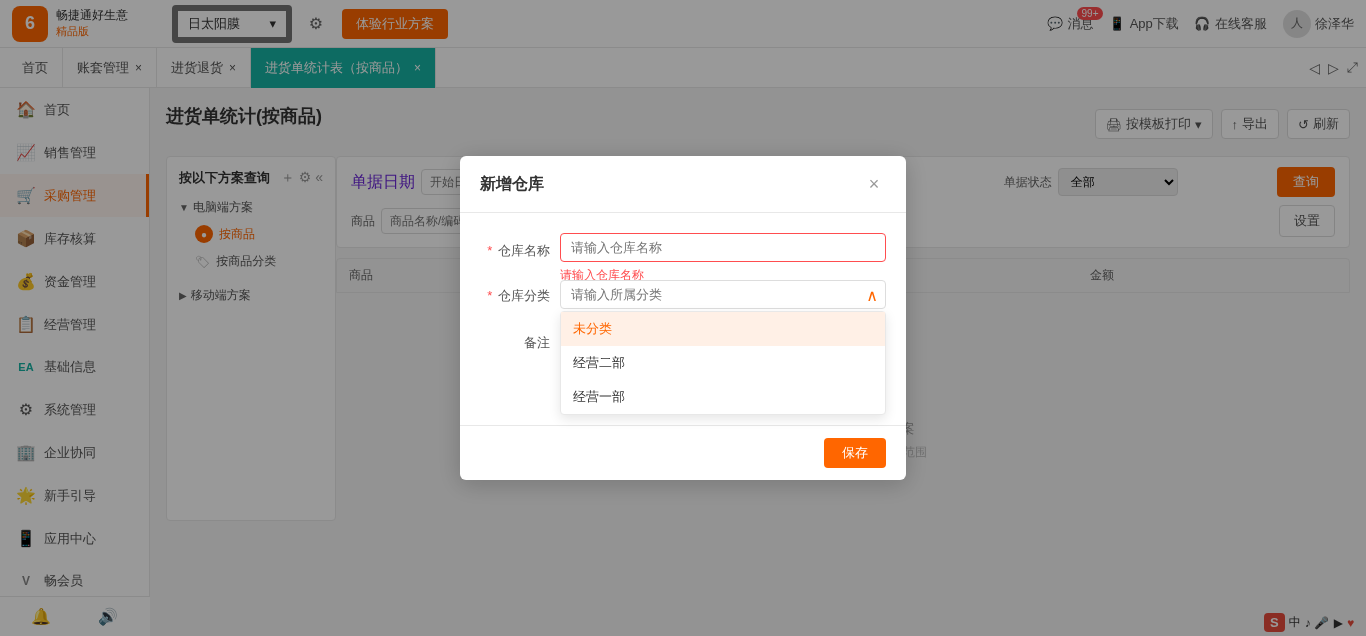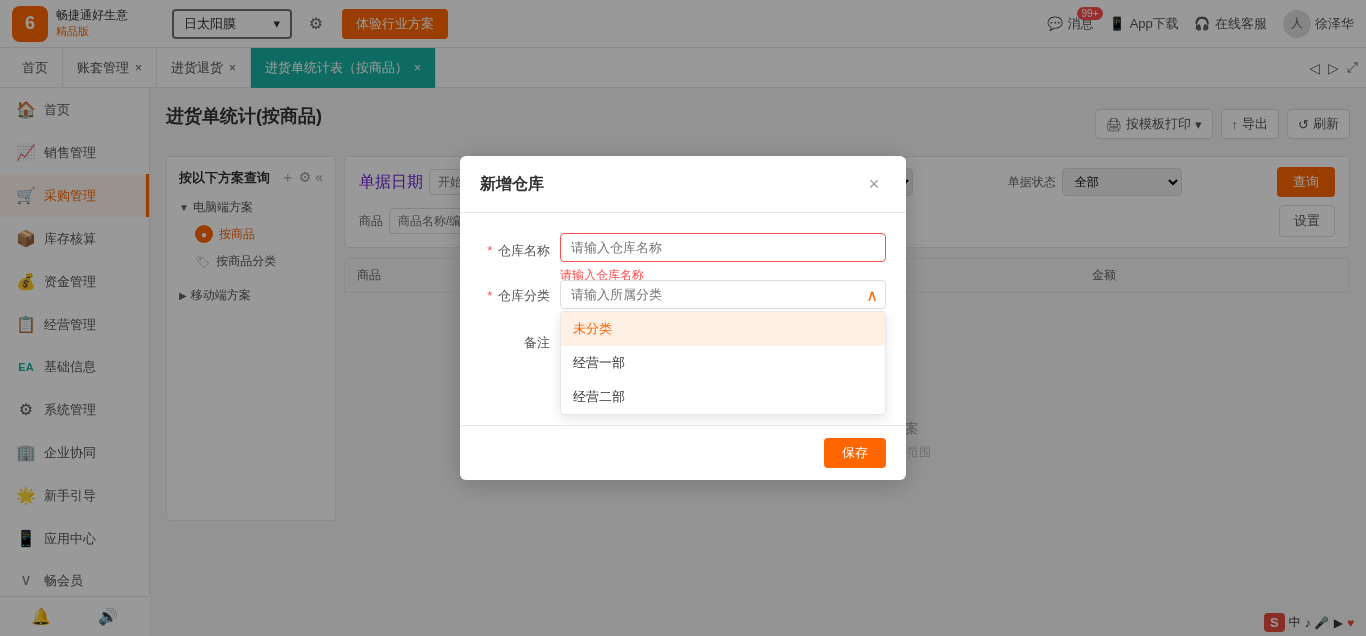--- a/index.html
+++ b/index.html
@@ -30,21 +30,21 @@
       color: #fff;
       font-size: 18px;
       font-weight: bold;
       margin-right: 8px;
       flex-shrink: 0;
     }
     .logo-text { font-size: 12px; color: #333; line-height: 1.4; }
     .logo-sub { font-size: 11px; color: #ff6600; }
     .store-selector {
       display: flex; align-items: center;
-      border: 2px solid #737373;
+      border: 6px solid #737373;
       border-radius: 4px;
       padding: 4px 10px;
       margin-left: 10px;
       cursor: pointer;
       background: #fff;
       min-width: 120px;
       justify-content: space-between;
     }
     .store-selector span { color: #333; }
     .store-arrow { color: #999; margin-left: 6px; }
@@ -226,21 +226,21 @@
       background: #ff6600;
       display: flex; align-items: center; justify-content: center;
       color: #fff;
       font-size: 10px;
     }
     .scheme-item-icon { color: #aaa; font-size: 12px; }
 
     
     .two-col {
       display: flex;
-      gap: 8px;
+      gap: 0;
     }
 
     
     .table-area {
       flex: 1;
     }
 
     
     .modal-overlay {
       position: fixed;
@@ -695,22 +695,22 @@
         <div class="form-label">
           <span class="form-required">*</span>
           <span>仓库分类</span>
         </div>
         <div class="form-select-wrapper">
           <input class="form-select-input" type="text" placeholder="请输入所属分类" style="">
           <span class="select-arrow">∧</span>
           
           <div class="dropdown-list">
             <div class="dropdown-item selected">未分类</div>
+            <div class="dropdown-item">经营二部</div>
             <div class="dropdown-item">经营一部</div>
-            <div class="dropdown-item">经营二部</div>
           </div>
         </div>
       </div>
 
       <div class="form-row">
         <div class="form-label">
           <span>备注</span>
         </div>
         <textarea class="form-textarea" style=""></textarea>
       </div>

